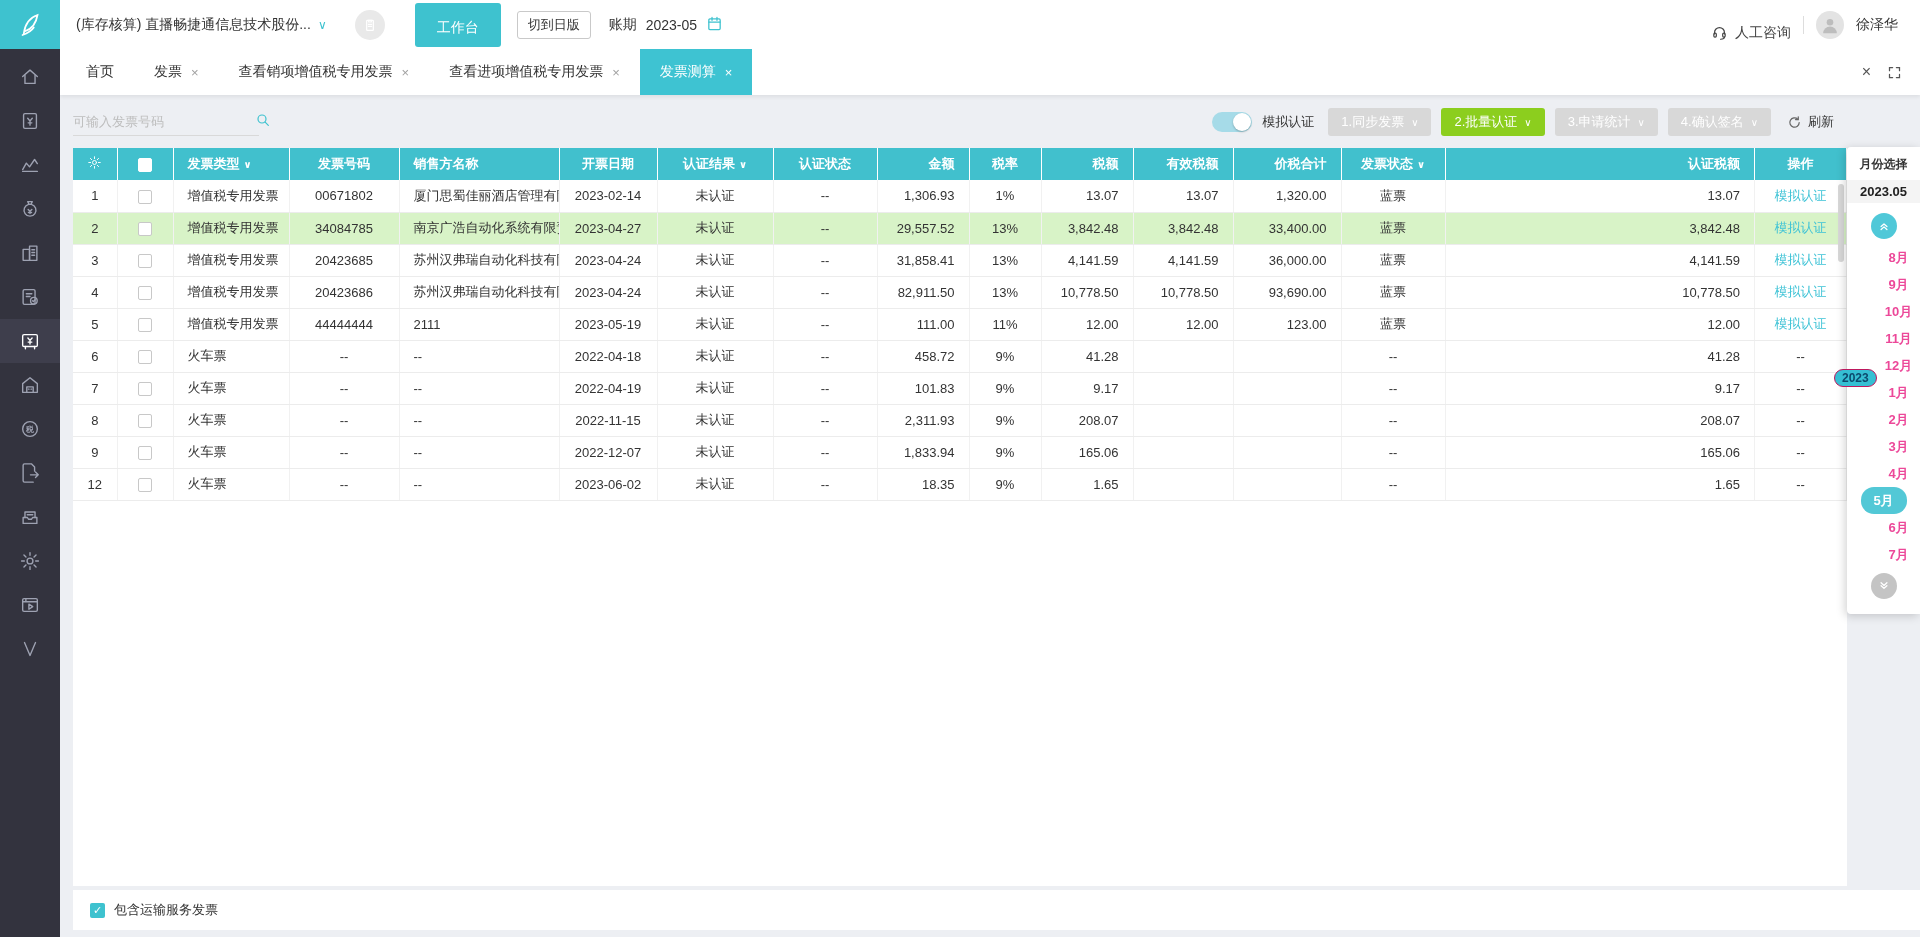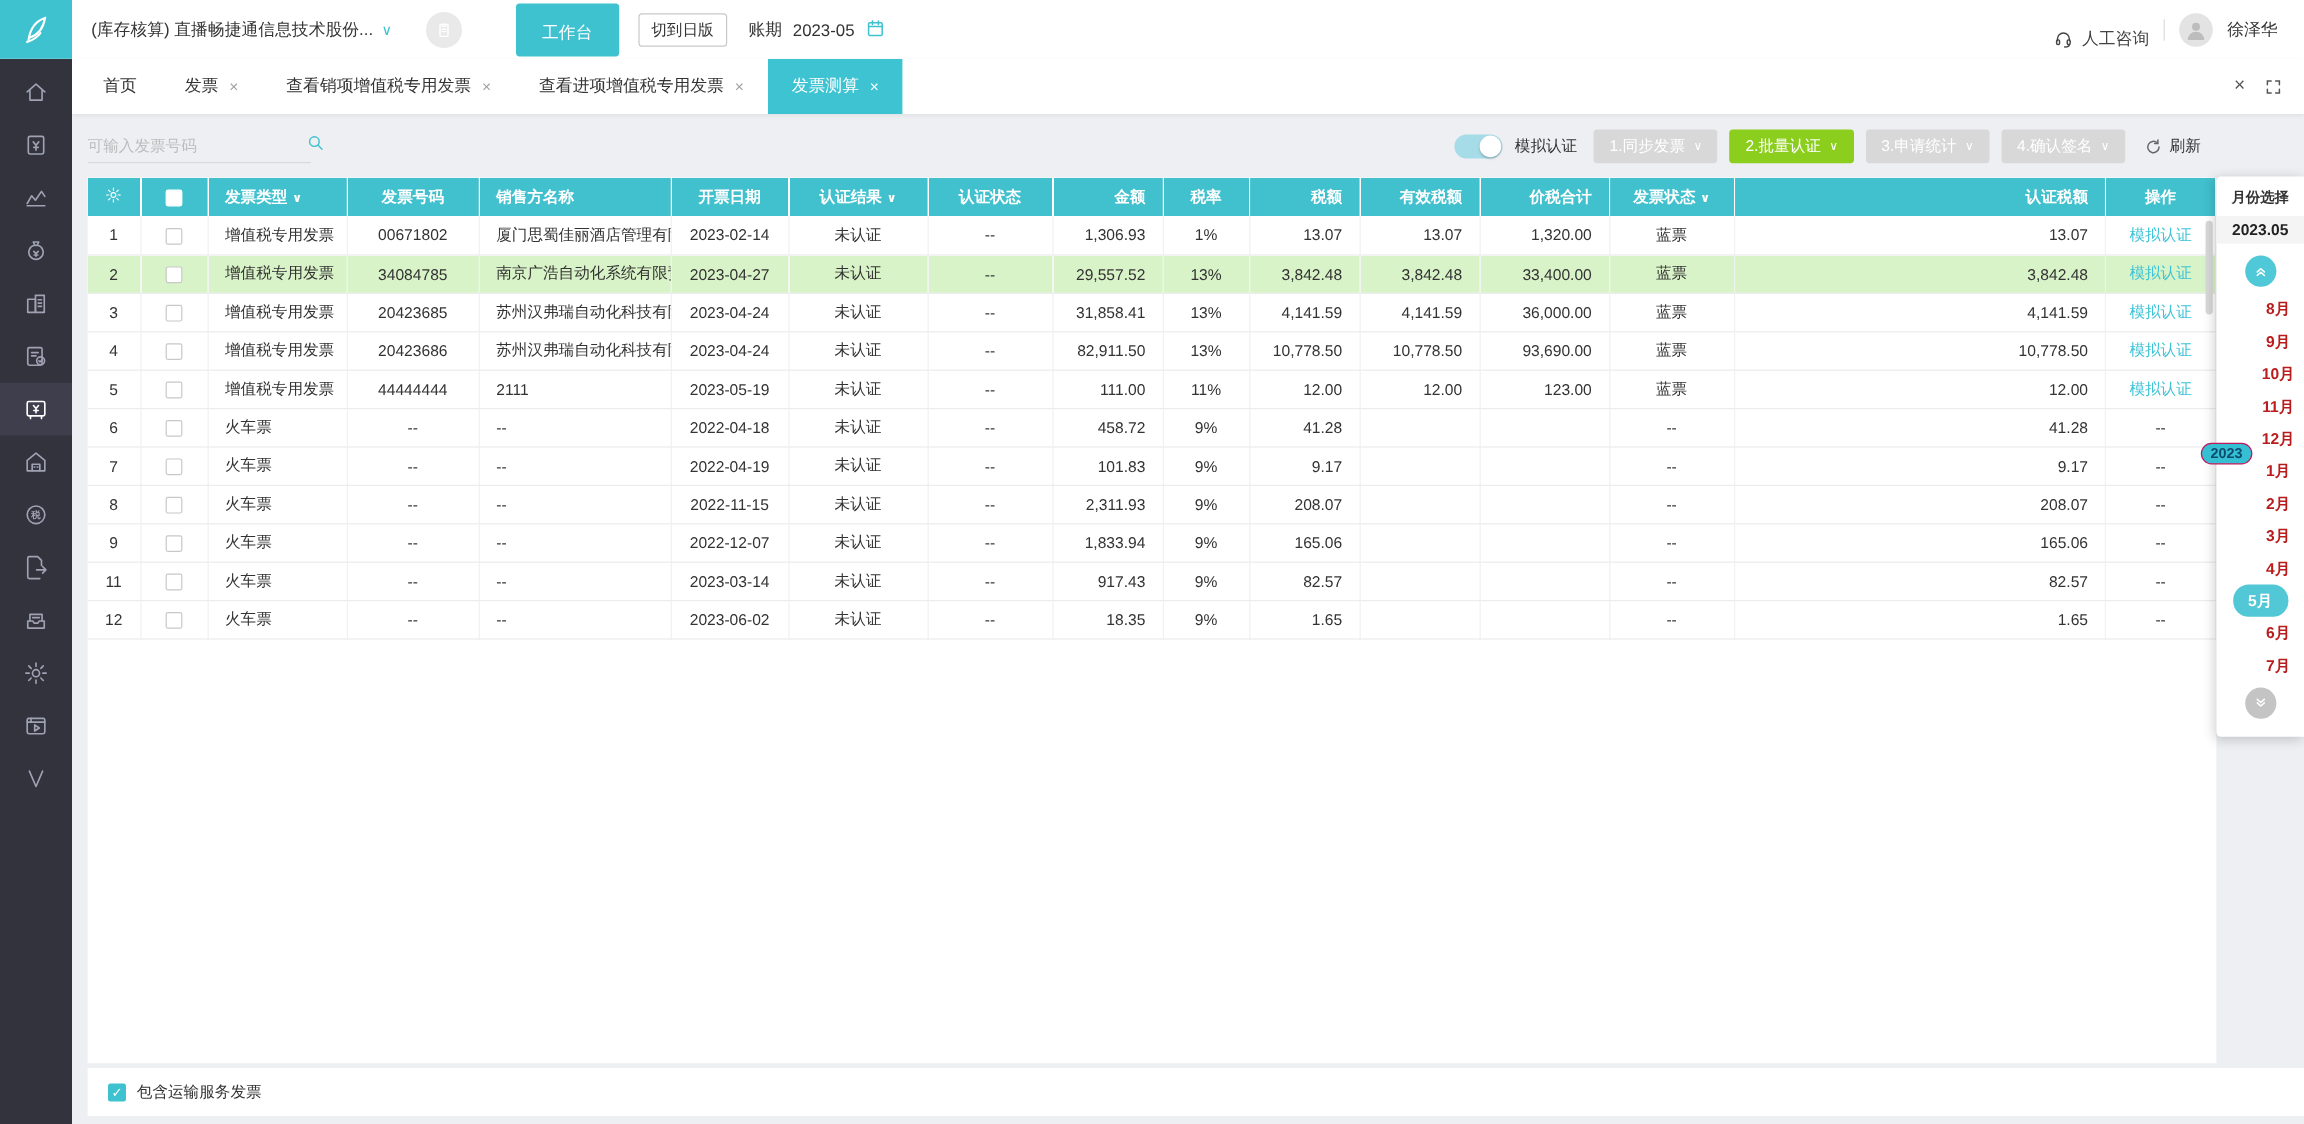--- a/index.html
+++ b/index.html
@@ -5,21 +5,21 @@
   * { margin:0; padding:0; box-sizing:border-box; }
   html,body { width:1920px; height:937px; overflow:hidden;
     font-family:"Liberation Sans","DejaVu Sans",sans-serif; background:#EDEFF3; }
 
   
   .topbar{position:absolute;top:0;left:0;right:0;height:49px;background:#fff;display:flex;align-items:center;z-index:40;}
   .logo{width:60px;height:49px;background:#3EC2CF;display:flex;align-items:center;justify-content:center;flex:none;}
   .company{display:flex;align-items:center;gap:7px;margin-left:16px;font-size:14px;color:#333;cursor:pointer;}
   .company .caret{color:#3EC2CF;font-size:12px;}
   .circle-icon{width:30px;height:30px;border-radius:50%;background:#E9E9E9;color:#fff;display:flex;align-items:center;justify-content:center;margin-left:28px;}
-  .btn-workbench{background:#3EC2CF;color:#fff;border:none;border-radius:3px;height:44px;padding:16px 22px;font-size:14px;margin-left:45px;cursor:pointer;}
+  .btn-workbench{background:#3EC2CF;color:#fff;border:none;border-radius:3px;height:44px;padding:16px 22px;font-size:14px;margin-left:30px;cursor:pointer;}
   .btn-switch{background:#fff;border:1px solid #C9C9C9;border-radius:3px;height:28px;padding:0 10px;font-size:13px;color:#333;margin-left:16px;cursor:pointer;}
   .period{display:flex;align-items:center;gap:9px;margin-left:18px;font-size:14px;color:#333;}
   .period .cal{color:#3EC2CF;}
   .topbar-right{margin-left:auto;display:flex;align-items:center;gap:12px;padding-right:22px;font-size:14px;color:#333;}
   .tb-divider{width:1px;height:18px;background:#ddd;}
   .avatar{width:28px;height:28px;border-radius:50%;background:#E3E3E3;color:#BDBDBD;display:flex;align-items:center;justify-content:center;overflow:hidden;}
   .support{display:flex;align-items:center;gap:7px;cursor:pointer;color:#444;margin-top:16px;}
 
   
   .sidebar{position:absolute;top:49px;left:0;bottom:0;width:60px;background:#33333E;z-index:30;display:flex;flex-direction:column;align-items:center;padding-top:6px;}
@@ -77,21 +77,21 @@
   .footerbar span.lbl{font-size:13px;color:#333;}
 
   
   .collapse{position:absolute;top:62px;right:58px;color:#8A8F99;font-size:17px;z-index:24;cursor:pointer;}
   .month-panel{position:absolute;top:52px;right:0;width:73px;background:#fff;border-radius:4px 0 0 4px;box-shadow:-2px 2px 10px rgba(0,0,0,.18);z-index:25;padding:9px 0 10px;text-align:center;}
   .mp-title{font-size:12px;font-weight:bold;color:#333;}
   .mp-current{font-size:13px;font-weight:bold;color:#222;background:#F4F4F4;padding:4px 0;margin-top:7px;}
   .mp-scroll{width:26px;height:26px;border-radius:50%;margin:10px auto 5px;display:flex;align-items:center;justify-content:center;color:#fff;cursor:pointer;}
   .mp-scroll.up{background:#4FC8D8;}
   .mp-scroll.down{background:#C4C4C4;margin-top:5px;}
-  .mp-month{height:27px;line-height:27px;font-size:13px;font-weight:bold;color:#b91c1c;cursor:pointer;margin-left:30px;}
+  .mp-month{height:27px;line-height:27px;font-size:13px;font-weight:bold;color:#ec4899;cursor:pointer;margin-left:30px;}
   .mp-month.sel{background:#52C8D6;color:#fff;border-radius:13px;width:46px;margin:0 auto;}
   .year-badge{position:absolute;left:-13px;top:222px;background:#35BFD3;color:#0c4a6e;font-size:12px;font-weight:bold;padding:1px 7px;border-radius:9px;border:1px solid #be185d;}
 </style>
 </head>
 <body>
 
 <div class="topbar">
   <div class="logo">
     <svg width="30" height="30" viewBox="0 0 24 24" fill="none" stroke="#fff" stroke-width="1.4" stroke-linecap="round">
       <path d="M7 19C8 11 12 6 18 4c-1 6-4 11-10 13"></path>
@@ -513,38 +513,20 @@
               <td class="ar">1,833.94</td>
               <td class="ac">9%</td>
               <td class="ar">165.06</td>
               <td class="ar"></td>
               <td class="ar"></td>
               <td class="ac">--</td>
               <td class="ar">165.06</td>
               <td class="ac">--</td>
             </tr>
             <tr>
-              <td class="ac">11</td>
-              <td class="ac"><span class="cb"></span></td>
-              <td class="al">火车票</td>
-              <td class="ac">--</td>
-              <td class="al">--</td>
-              <td class="ac">2023-03-14</td>
-              <td class="ac">未认证</td>
-              <td class="ac">--</td>
-              <td class="ar">917.43</td>
-              <td class="ac">9%</td>
-              <td class="ar">82.57</td>
-              <td class="ar"></td>
-              <td class="ar"></td>
-              <td class="ac">--</td>
-              <td class="ar">82.57</td>
-              <td class="ac">--</td>
-            </tr>
-            <tr>
               <td class="ac">12</td>
               <td class="ac"><span class="cb"></span></td>
               <td class="al">火车票</td>
               <td class="ac">--</td>
               <td class="al">--</td>
               <td class="ac">2023-06-02</td>
               <td class="ac">未认证</td>
               <td class="ac">--</td>
               <td class="ar">18.35</td>
               <td class="ac">9%</td>

